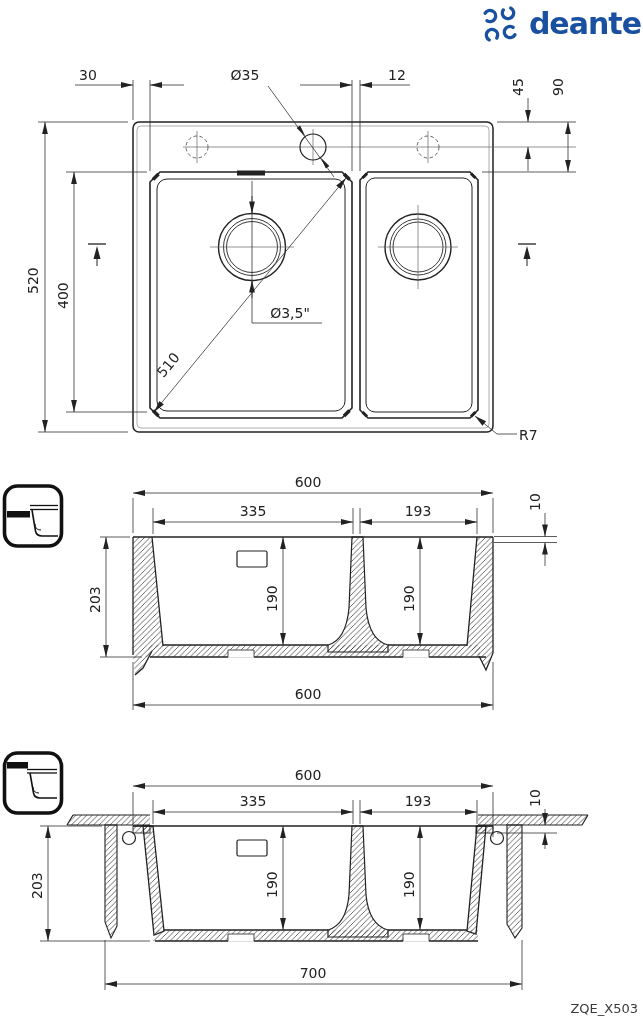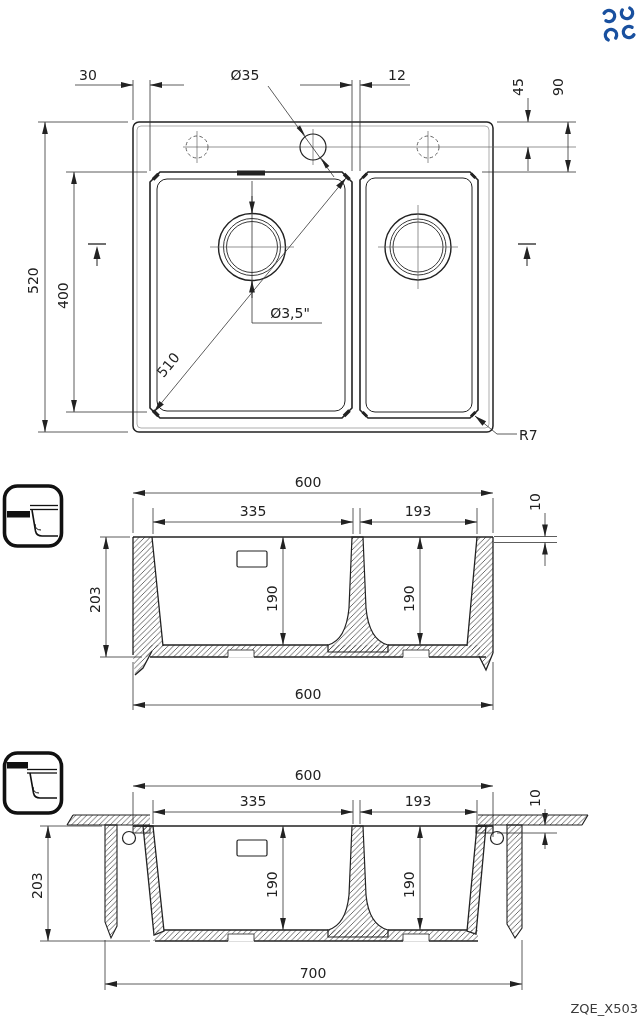--- a/index.html
+++ b/index.html
@@ -19,20 +19,21 @@
   
   <div class="logo">
     <svg width="44" height="38" viewBox="0 0 44 38">
       <g fill="none" stroke="#19509f" stroke-width="3.4" stroke-linecap="round">
         <circle cx="12" cy="11" r="5.6" stroke-dasharray="26 10" transform="rotate(210 12 11)"></circle>
         <circle cx="30" cy="8" r="5.6" stroke-dasharray="26 10" transform="rotate(300 30 8)"></circle>
         <circle cx="14" cy="30" r="5.6" stroke-dasharray="26 10" transform="rotate(120 14 30)"></circle>
         <circle cx="32" cy="27" r="5.6" stroke-dasharray="26 10" transform="rotate(30 32 27)"></circle>
       </g>
     </svg>
+    <span class="logo-text">deante</span>
   </div>
 
   <svg width="643" height="1020" viewBox="0 0 643 1020">
     <defs>
       <pattern id="hp" patternUnits="userSpaceOnUse" width="5.5" height="5.5">
         <path d="M0,5.5 L5.5,0" stroke="#3a3a3a" stroke-width="0.75"></path>
       </pattern>
       <marker id="mE" markerWidth="14" markerHeight="9" refX="13" refY="4.5" orient="auto" markerUnits="userSpaceOnUse">
         <path d="M13,4.5 L1,1.6 L1,7.4 Z" fill="#222"></path>
       </marker>

